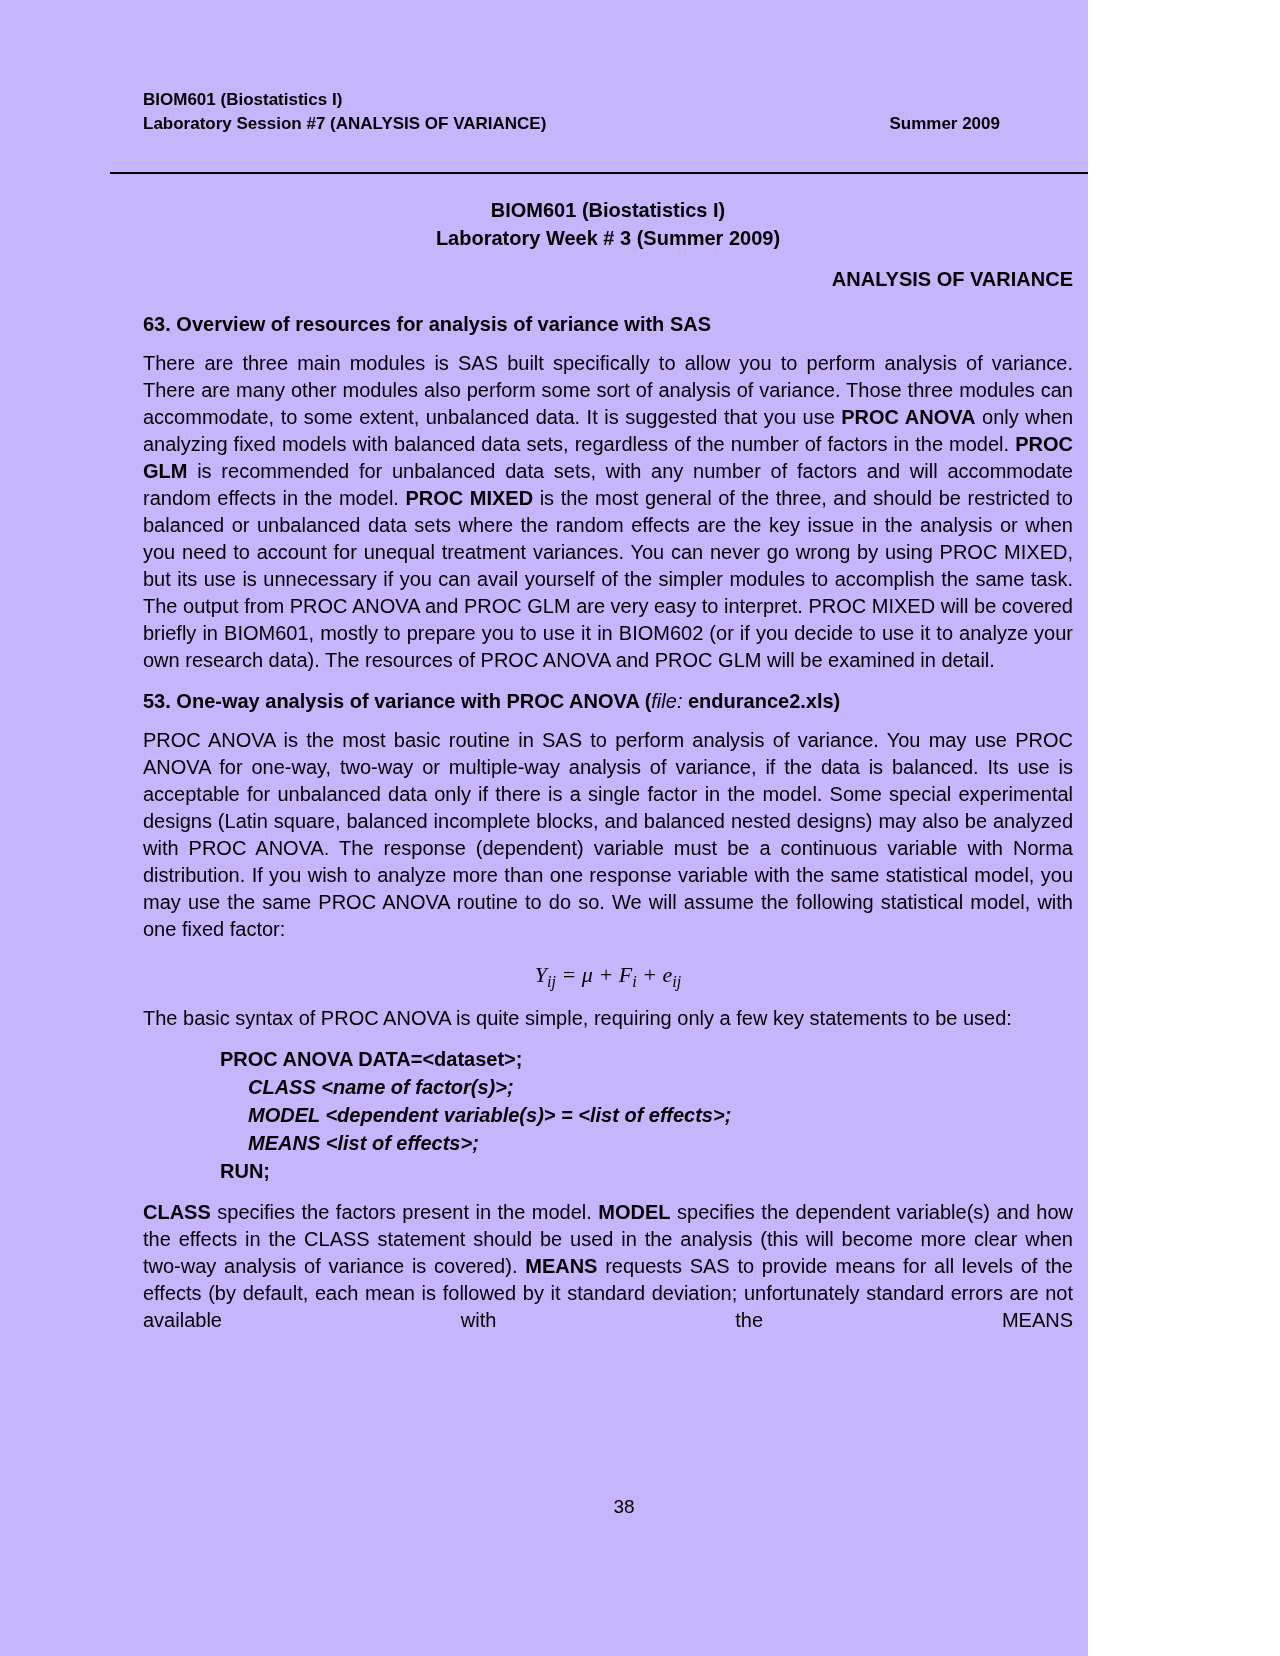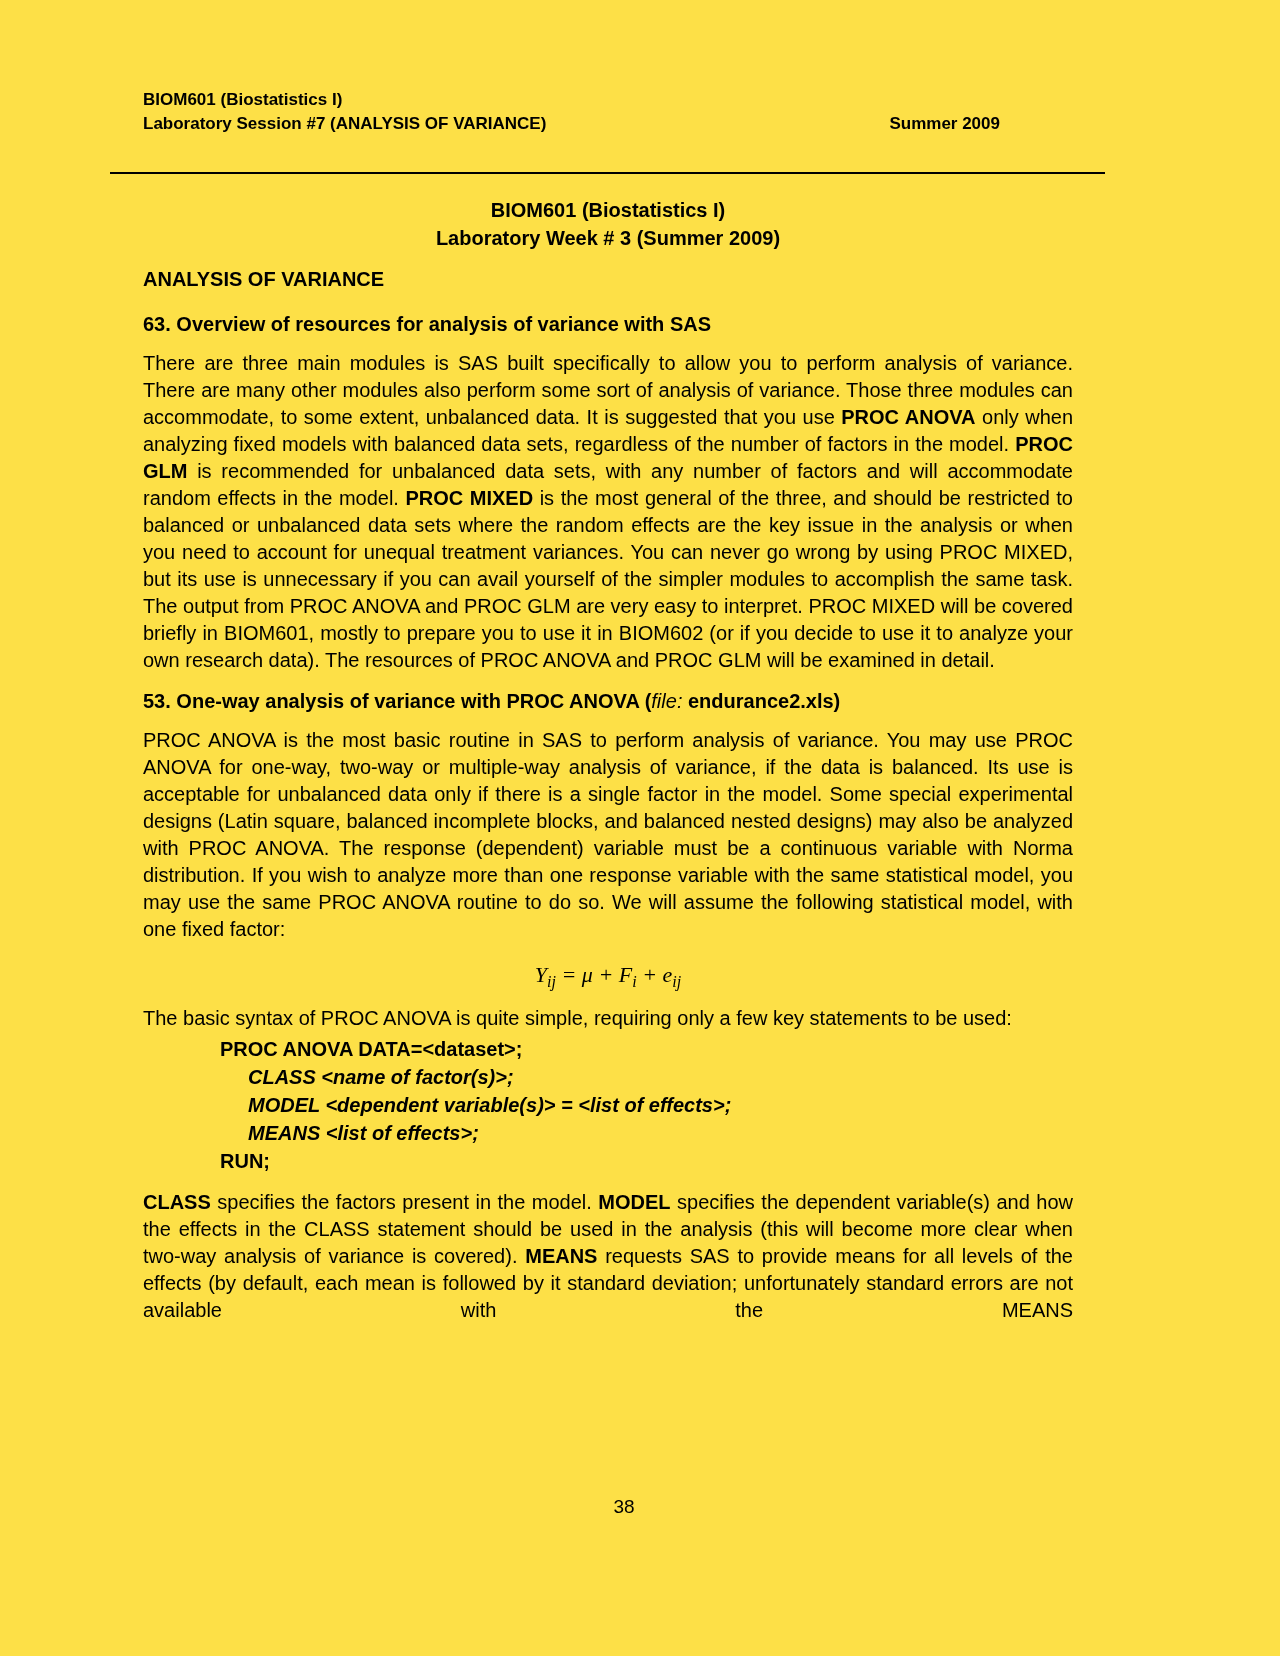--- a/index.html
+++ b/index.html
@@ -1,22 +1,22 @@
 <!DOCTYPE html>
 <html><head>
 <meta charset="utf-8">
 <title>Document</title>
 <style>
   * { margin: 0; padding: 0; box-sizing: border-box; }
   html, body { background: #ffffff; }
   .page {
     position: relative;
-    width: 1280px;
+    width: 1088px;
     height: 1656px;
-    background: #fde047;
+    background: #c4b5fd;
     font-family: "Liberation Sans", "DejaVu Sans", sans-serif;
     color: #000000;
     overflow: hidden;
   }
   .doc-header {
     position: absolute;
     top: 88px;
     left: 143px;
     width: 962px;
     font-weight: bold;
@@ -37,35 +37,35 @@
   }
   .content {
     position: absolute;
     top: 196px;
     left: 143px;
     width: 930px;
     font-size: 20px;
     line-height: 27px;
   }
   .doc-title { text-align: center; font-weight: bold; font-size: 20px; line-height: 28px; }
-  .doc-subtitle { text-align: left; font-weight: bold; font-size: 20px; line-height: 28px; margin-top: 13px; }
+  .doc-subtitle { text-align: right; font-weight: bold; font-size: 20px; line-height: 28px; margin-top: 13px; }
   .section-heading { font-size: 20px; line-height: 27px; font-weight: bold; margin-top: 18px; }
   .section-heading-2 { margin-top: 14px; }
   .body-par { text-align: justify; margin-top: 12px; }
   .formula-row {
     text-align: center;
     margin-top: 14px;
     height: 36px;
     font-family: "Liberation Serif", "DejaVu Serif", serif;
     font-style: italic;
     font-size: 22px;
     line-height: 36px;
   }
   .formula-row sub { font-size: 16px; font-style: italic; }
-  .code-block { margin-top: 3px; margin-left: 77px; font-weight: bold; }
+  .code-block { margin-top: 13px; margin-left: 77px; font-weight: bold; }
   .code-line { line-height: 28px; }
   .code-line.ind { margin-left: 28px; font-style: italic; }
   .closing-par { text-align: justify; text-align-last: justify; margin-top: 14px; }
   .page-number {
     position: absolute;
     top: 1496px;
     left: 159px;
     width: 930px;
     text-align: center;
     font-size: 19px;

